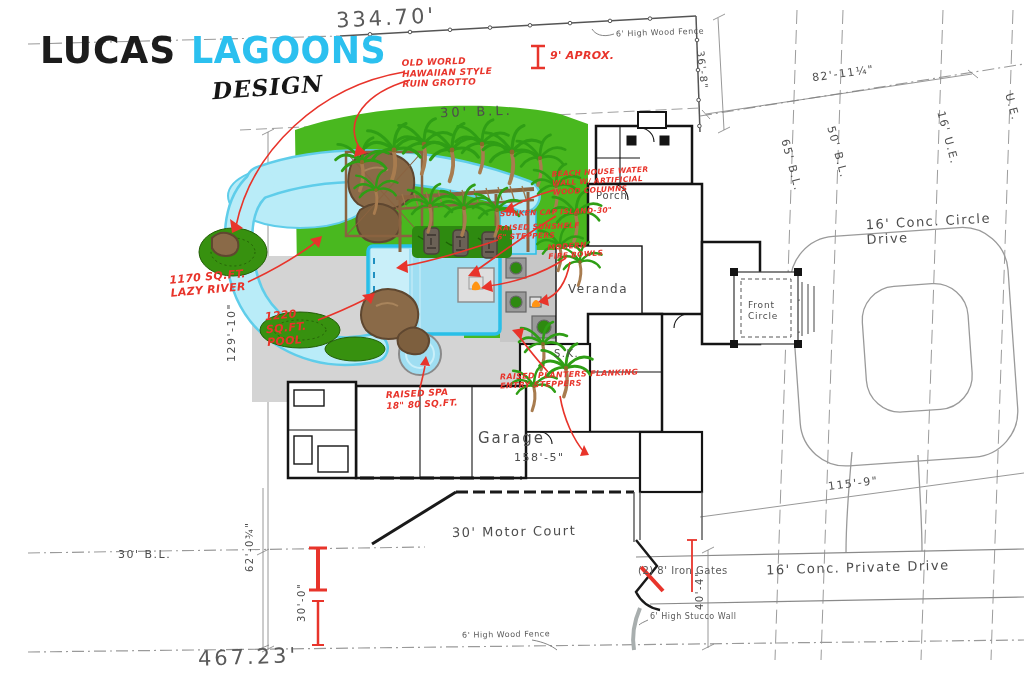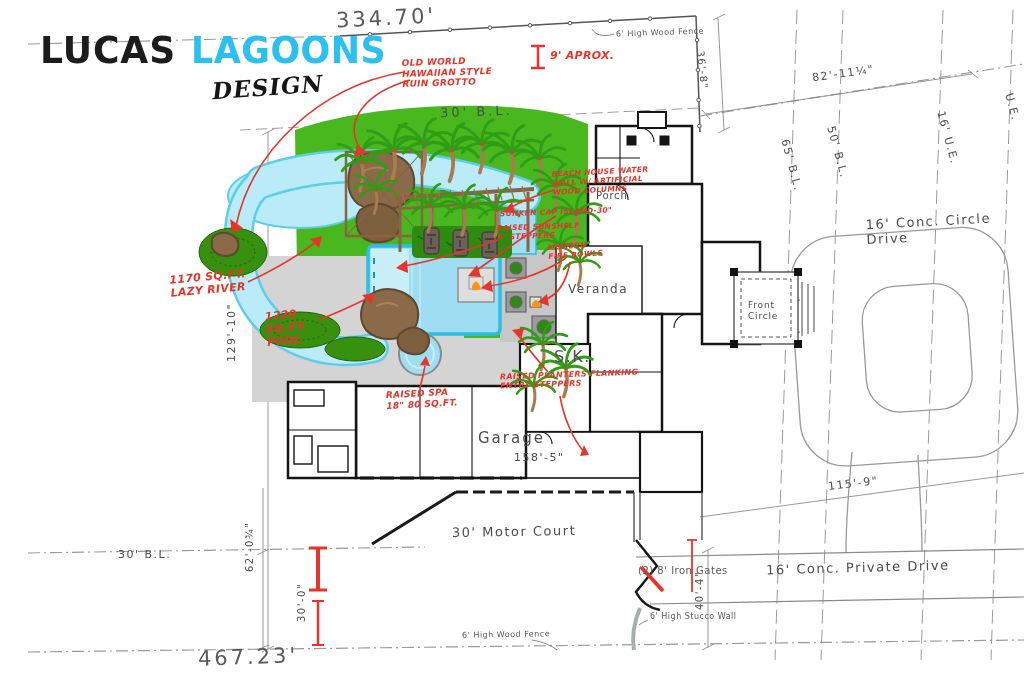--- a/index.html
+++ b/index.html
@@ -369,21 +369,21 @@
   <div class="lab arch" style="left:452px;top:524px;font-size:13px;transform:rotate(-1deg)">30' Motor Court</div>
   <div class="lab arch-sm" style="left:616px;top:28px;transform:rotate(-2deg)">6' High Wood Fence</div>
   <div class="lab arch-sm" style="left:462px;top:630px;transform:rotate(-1deg)">6' High Wood Fence</div>
   <div class="lab arch-sm" style="left:650px;top:612px">6' High Stucco Wall</div>
   <div class="lab arch-sm" style="left:638px;top:565px;font-size:10px">(2) 8' Iron Gates</div>
 
   <div class="lab arch" style="left:568px;top:282px;font-size:12px">Veranda</div>
   <div class="lab arch" style="left:748px;top:300px;font-size:9px;width:44px;letter-spacing:.8px">Front Circle</div>
   <div class="lab arch" style="left:596px;top:190px;font-size:10px;letter-spacing:.8px">Porch</div>
   <div class="lab arch" style="left:478px;top:430px;font-size:15px;letter-spacing:2px">Garage</div>
-  <div class="lab arch" style="left:554px;top:348px;font-size:16px">S.K.</div>
+  <div class="lab arch" style="left:554px;top:348px;font-size:10px">S.K.</div>
 
   <div class="lab red" style="left:402px;top:56px;width:112px;font-size:9px;transform:rotate(-2deg)">OLD WORLD HAWAIIAN STYLE RUIN GROTTO</div>
   <div class="lab red" style="left:550px;top:50px;font-size:11px">9' APROX.</div>
   <div class="lab red" style="left:552px;top:168px;width:102px;font-size:7.5px;transform:rotate(-3deg)">BEACH HOUSE WATER WALL W/ ARTIFICIAL WOOD COLUMNS</div>
   <div class="lab red" style="left:500px;top:208px;width:132px;font-size:7.5px;transform:rotate(-2deg)">SUNKEN CAP ISLAND-30"</div>
   <div class="lab red" style="left:497px;top:223px;width:92px;font-size:7.5px;transform:rotate(-2deg)">RAISED SUNSHELF 6" STEPPERS</div>
   <div class="lab red" style="left:548px;top:242px;width:58px;font-size:7.5px;transform:rotate(-4deg)">MODERN FIRE BOWLS</div>
   <div class="lab red" style="left:170px;top:271px;width:84px;font-size:11px;transform:rotate(-5deg)">1170 SQ.FT. LAZY RIVER</div>
   <div class="lab red" style="left:266px;top:308px;width:72px;font-size:11px;transform:rotate(-5deg)">1220 SQ.FT. POOL</div>
   <div class="lab red" style="left:386px;top:388px;width:80px;font-size:9px;transform:rotate(-3deg)">RAISED SPA 18" 80 SQ.FT.</div>

